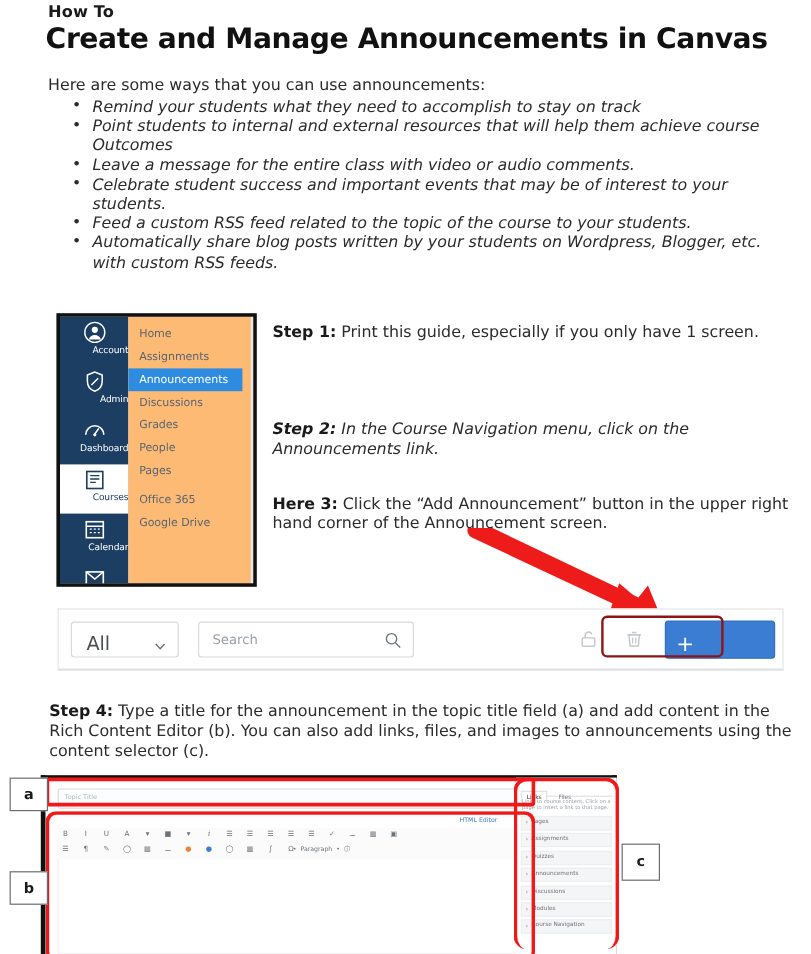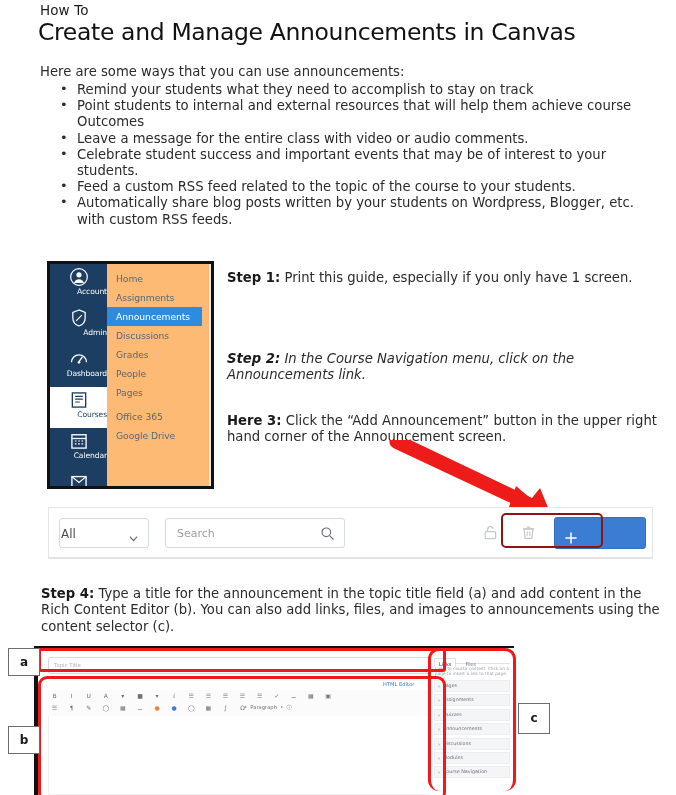--- a/index.html
+++ b/index.html
@@ -15,29 +15,29 @@
     font-family: "DejaVu Sans", sans-serif;
     color: #231f20;
   }
   .page { position: relative; width: 676px; height: 795px; }
 
   
   .kicker {
     position: absolute;
     left: 40px; top: 2px;
     font-size: 13.5px;
-    font-weight: normal;
+    font-weight: bold;
     letter-spacing: 0.1px;
     color: #1a1a1a;
   }
   .title {
     position: absolute;
     left: 38px; top: 18px;
     font-size: 23.5px;
-    font-weight: normal;
+    font-weight: bold;
     letter-spacing: -0.35px;
     color: #111111;
     white-space: nowrap;
     text-align: right;
   }
 
   
   .intro {
     position: absolute;
     left: 40px; top: 64px;
@@ -54,20 +54,21 @@
     padding: 0;
     list-style: none;
     font-size: 13.2px;
     line-height: 16.2px;
     color: #2b2b2b;
   }
   .bullets li {
     position: relative;
     padding-left: 37px;
     margin-bottom: 0px;
+    font-style: italic;
   }
   .bullets li::before {
     content: "\2022";
     position: absolute;
     left: 20px;
     top: -1px;
     font-size: 13px;
   }
 
   
@@ -164,22 +165,22 @@
     position: absolute;
     left: 10px; top: 10px;
     width: 90px; height: 30px;
     border: 1px solid #d5dade;
     border-radius: 3px;
     background: #ffffff;
     box-sizing: border-box;
   }
   .tb-select .lbl {
     position: absolute;
-    left: 1px; top: 8px;
-    font-size: 12px;
+    left: 12px; top: 8px;
+    font-size: 16px;
     color: #4a4f53;
     text-align: center;
   }
   .tb-select .chev {
     position: absolute;
     right: 9px; top: 10px;
     width: 11px; height: 11px;
   }
   .tb-search {
     position: absolute;

